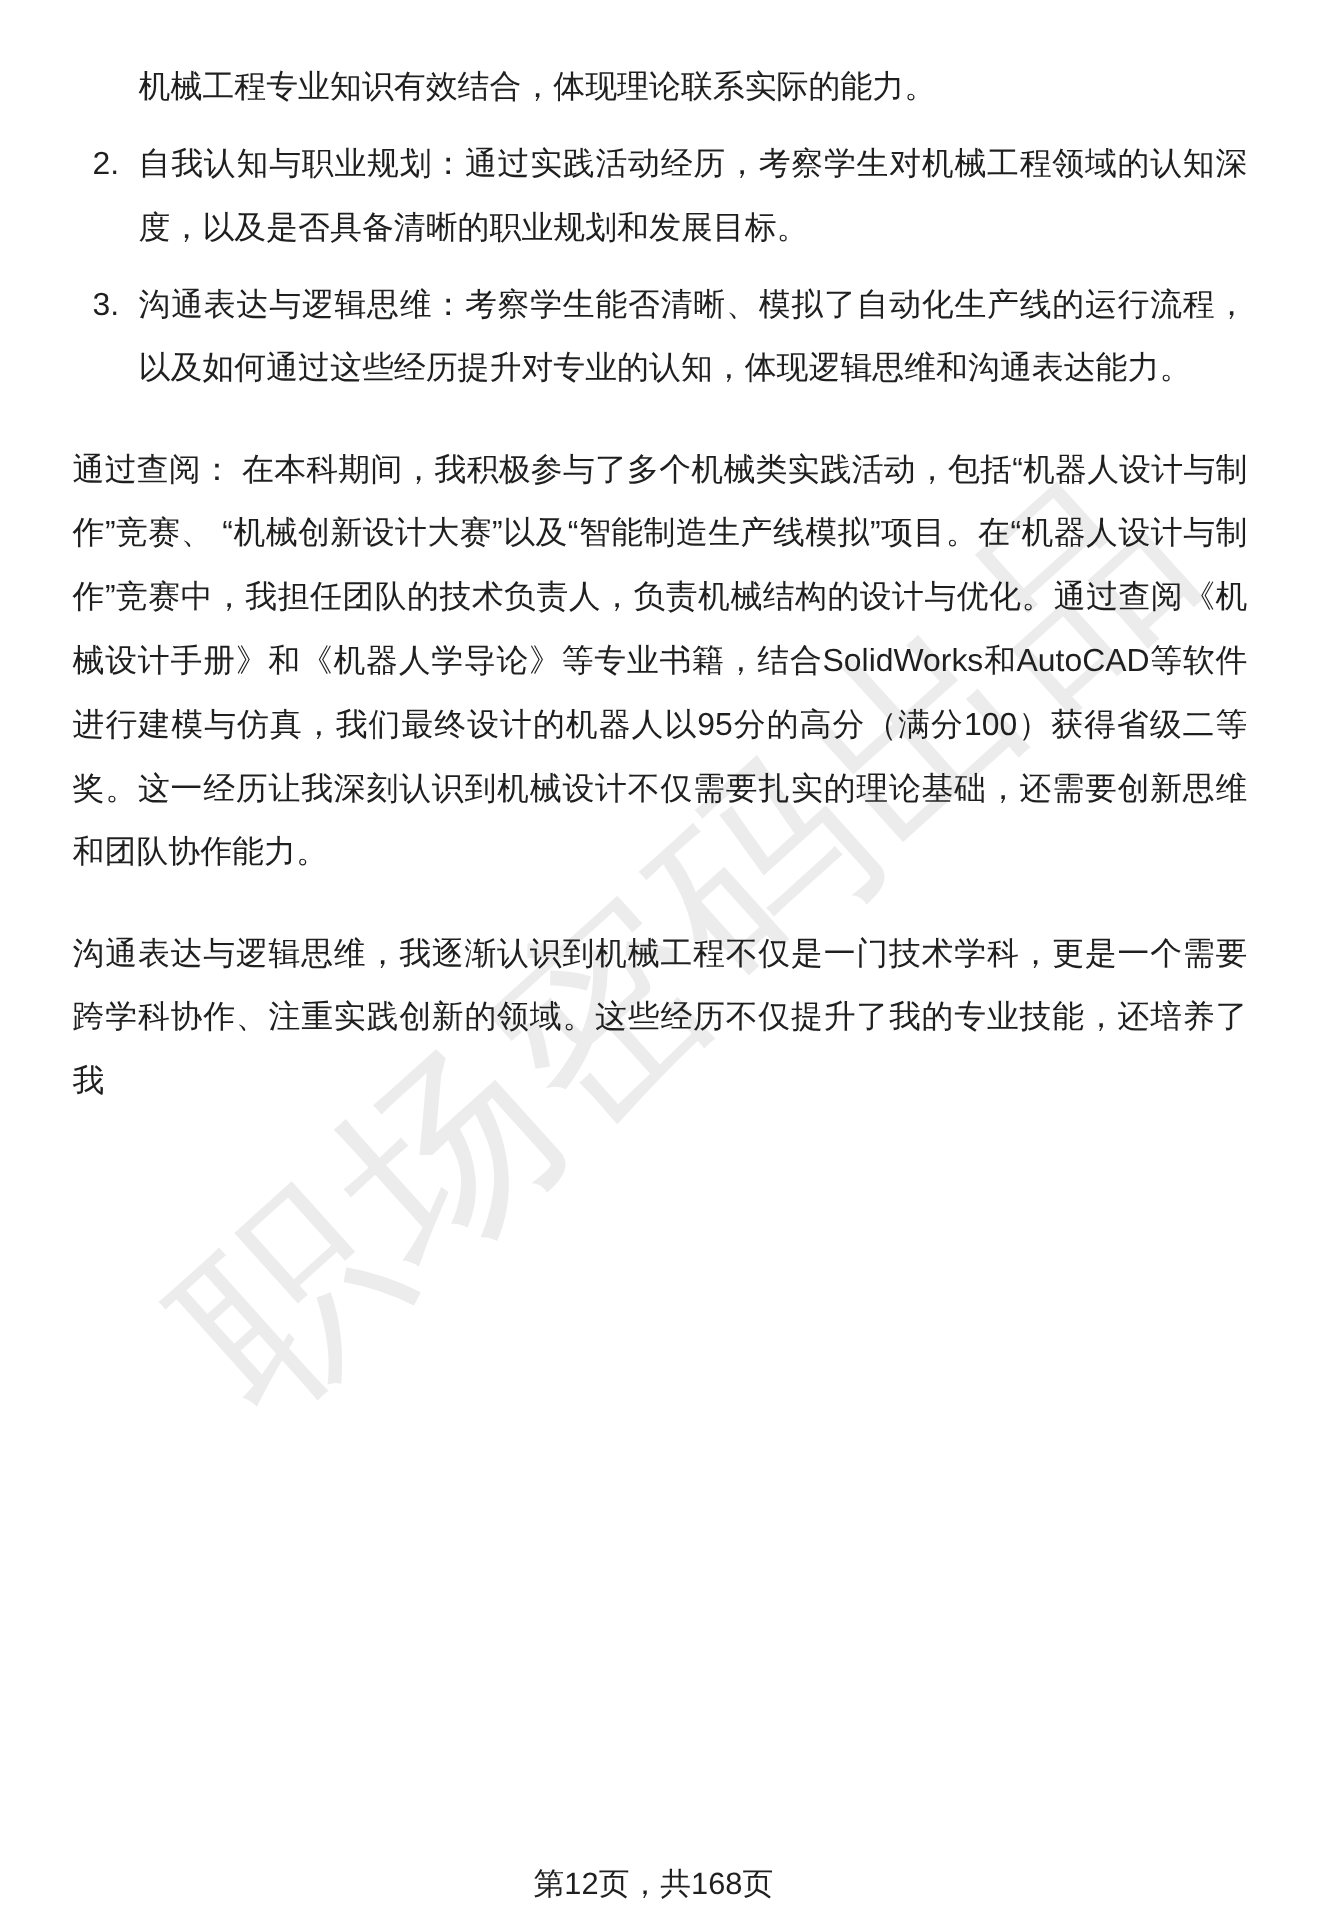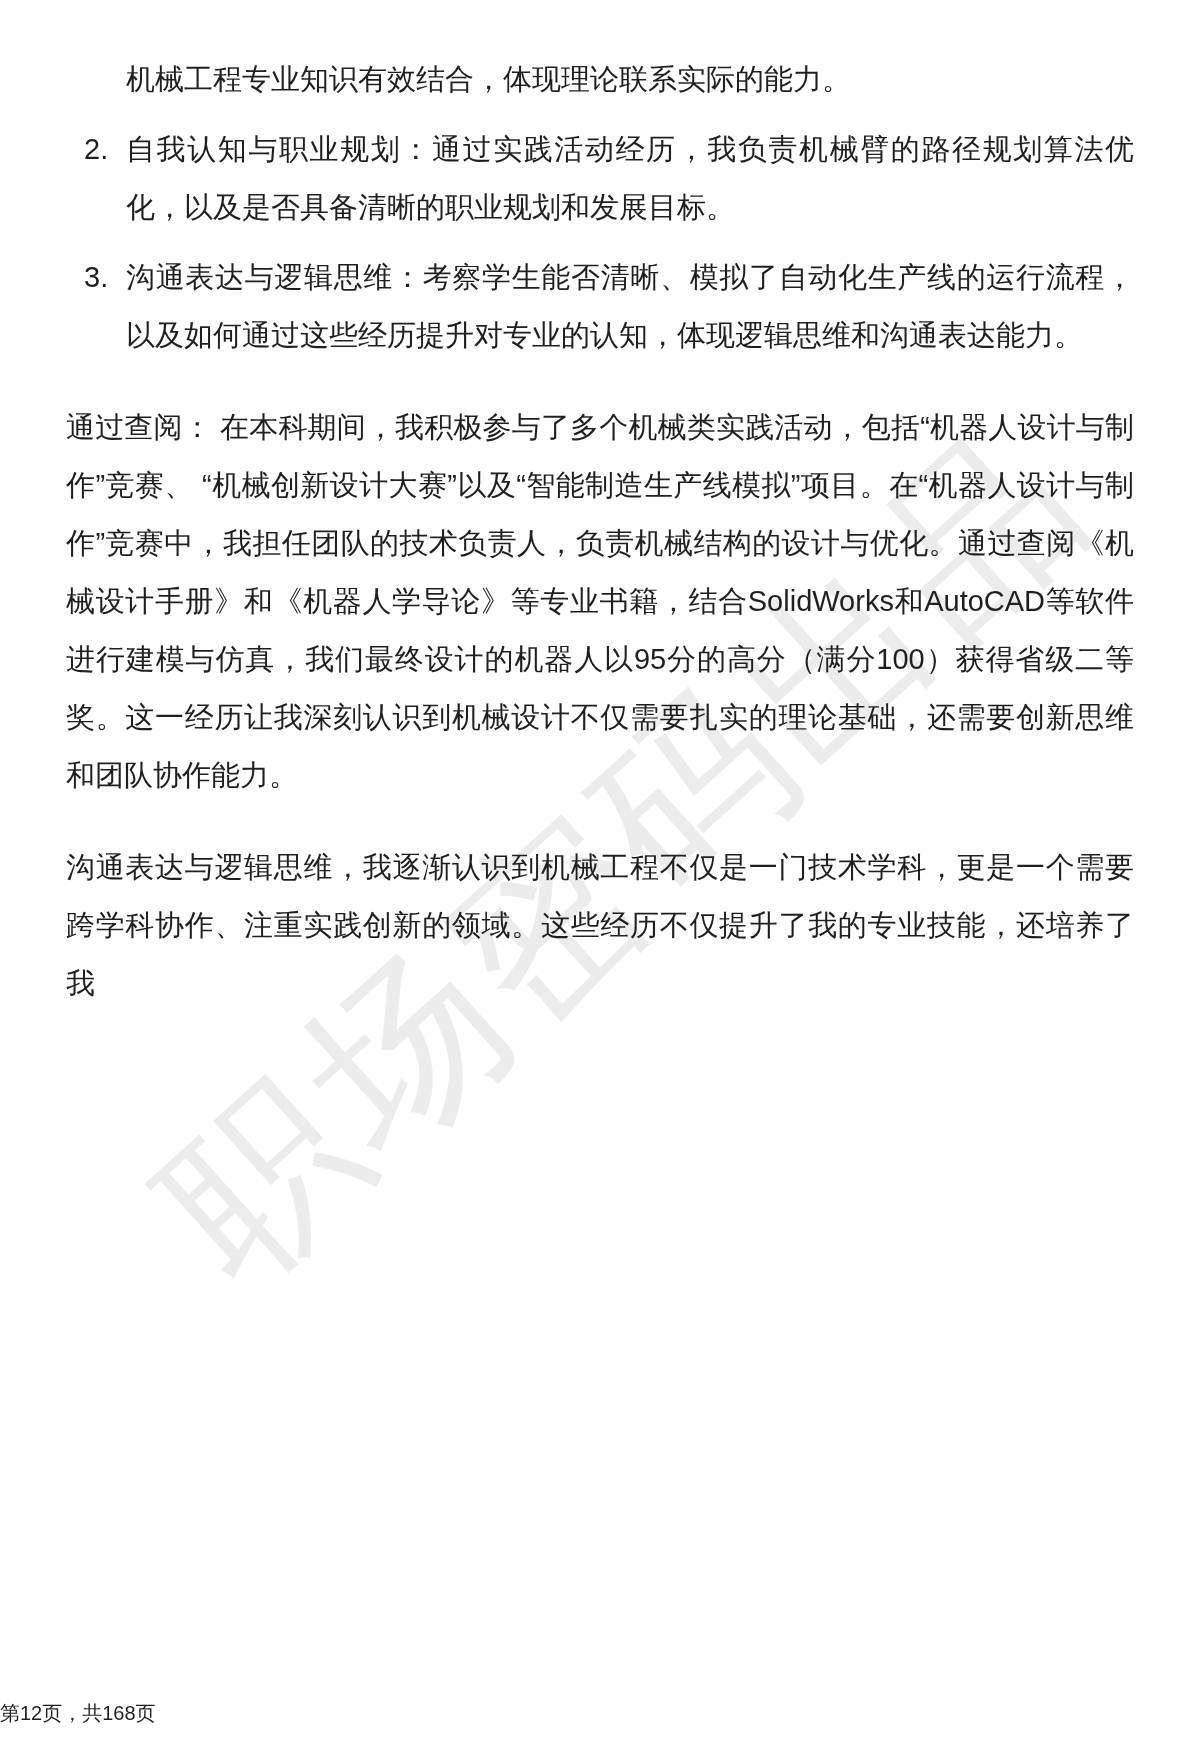--- a/index.html
+++ b/index.html
@@ -46,22 +46,22 @@
     text-align: justify;
   }
   .para {
     margin: 34px 0 0 0;
   }
   .footer {
     position: absolute;
     left: 0;
     right: 12px;
     bottom: 26px;
-    text-align: left;
-    font-size: 20px;
+    text-align: center;
+    font-size: 28px;
     line-height: 32px;
     color: #1f1f1f;
     z-index: 1;
   }
 </style>
 </head>
 <body>
 
 <div class="page">
 
@@ -69,21 +69,21 @@
 
   <div class="content">
 
     <div class="list-row">
       <div class="list-num"></div>
       <div class="list-text">机械工程专业知识有效结合，体现理论联系实际的能力。</div>
     </div>
 
     <div class="list-row">
       <div class="list-num">2.</div>
-      <div class="list-text">自我认知与职业规划：通过实践活动经历，我负责机械臂的路径规划算法优化，以及是否具备清晰的职业规划和发展目标。</div>
+      <div class="list-text">自我认知与职业规划：通过实践活动经历，考察学生对机械工程领域的认知深度，以及是否具备清晰的职业规划和发展目标。</div>
     </div>
 
     <div class="list-row">
       <div class="list-num">3.</div>
       <div class="list-text">沟通表达与逻辑思维：考察学生能否清晰、模拟了自动化生产线的运行流程，以及如何通过这些经历提升对专业的认知，体现逻辑思维和沟通表达能力。</div>
     </div>
 
     <p class="para">通过查阅： 在本科期间，我积极参与了多个机械类实践活动，包括“机器人设计与制作”竞赛、 “机械创新设计大赛”以及“智能制造生产线模拟”项目。在“机器人设计与制作”竞赛中，我担任团队的技术负责人，负责机械结构的设计与优化。通过查阅《机械设计手册》和《机器人学导论》等专业书籍，结合SolidWorks和AutoCAD等软件进行建模与仿真，我们最终设计的机器人以95分的高分（满分100）获得省级二等奖。这一经历让我深刻认识到机械设计不仅需要扎实的理论基础，还需要创新思维和团队协作能力。</p>
 
 

